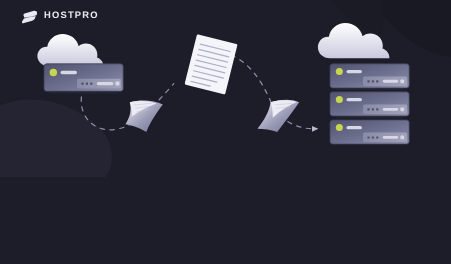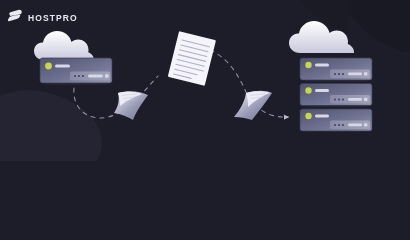--- a/index.html
+++ b/index.html
@@ -7,21 +7,21 @@
     width:410px;height:161px;overflow:hidden;
     background:#1d1d29;
     font-family:"Liberation Sans",sans-serif;
   }
   .banner{
     position:relative;width:410px;height:161px;overflow:hidden;
     background:#1d1d29;
   }
   .bg-layer{position:absolute;inset:0;width:410px;height:161px;}
   .logo{
-    position:absolute;left:8px;top:9px;display:flex;align-items:flex-end;gap:5px;
+    position:absolute;left:20px;top:9px;display:flex;align-items:flex-start;gap:5px;
     z-index:9;
   }
   .logo-mark{width:15px;height:13px;display:block;}
   .logo-text{
     font-size:8.5px;font-weight:700;letter-spacing:1.1px;
     color:#e9e9f2;line-height:1;font-family:"Liberation Sans",sans-serif;
     white-space:nowrap;
   }
   .scene{position:absolute;inset:0;width:410px;height:161px;}
   .sr-only{position:absolute;width:1px;height:1px;overflow:hidden;clip:rect(0,0,0,0);white-space:nowrap;}

